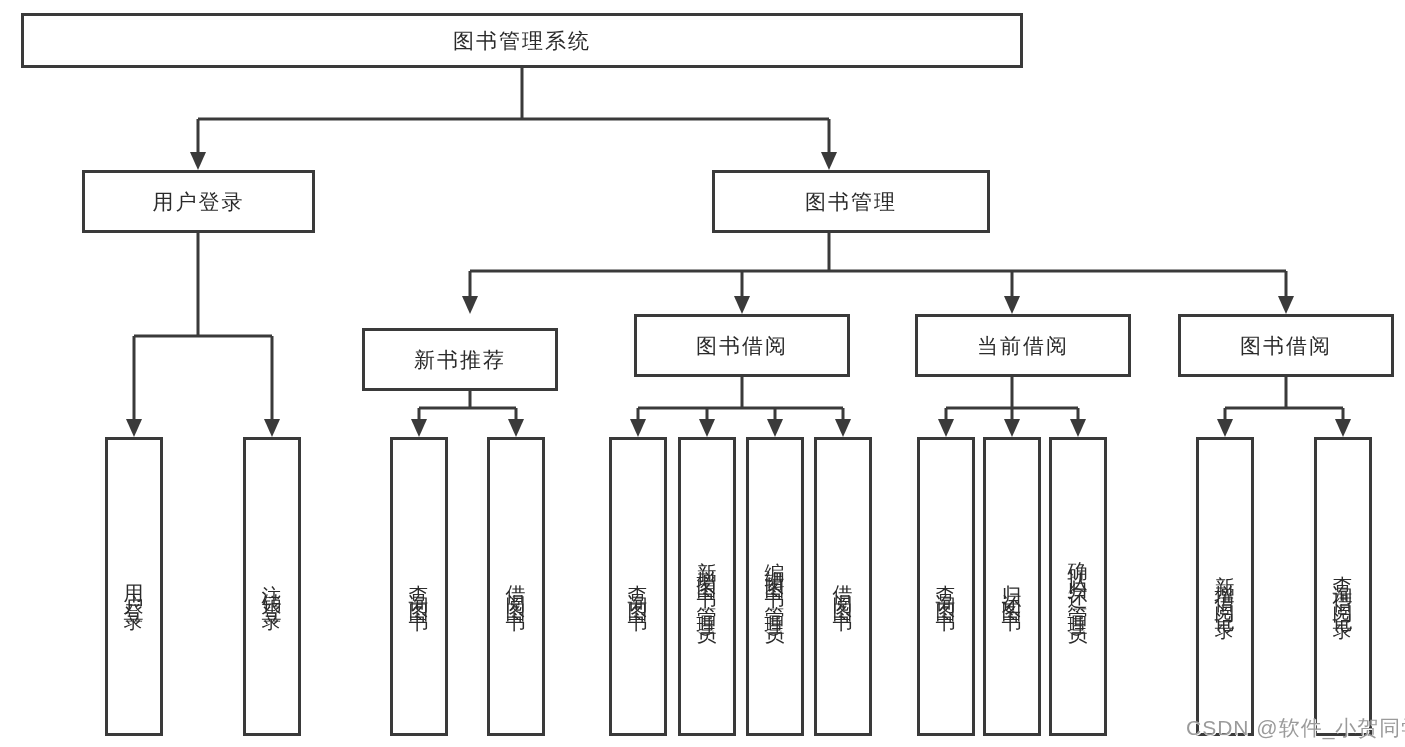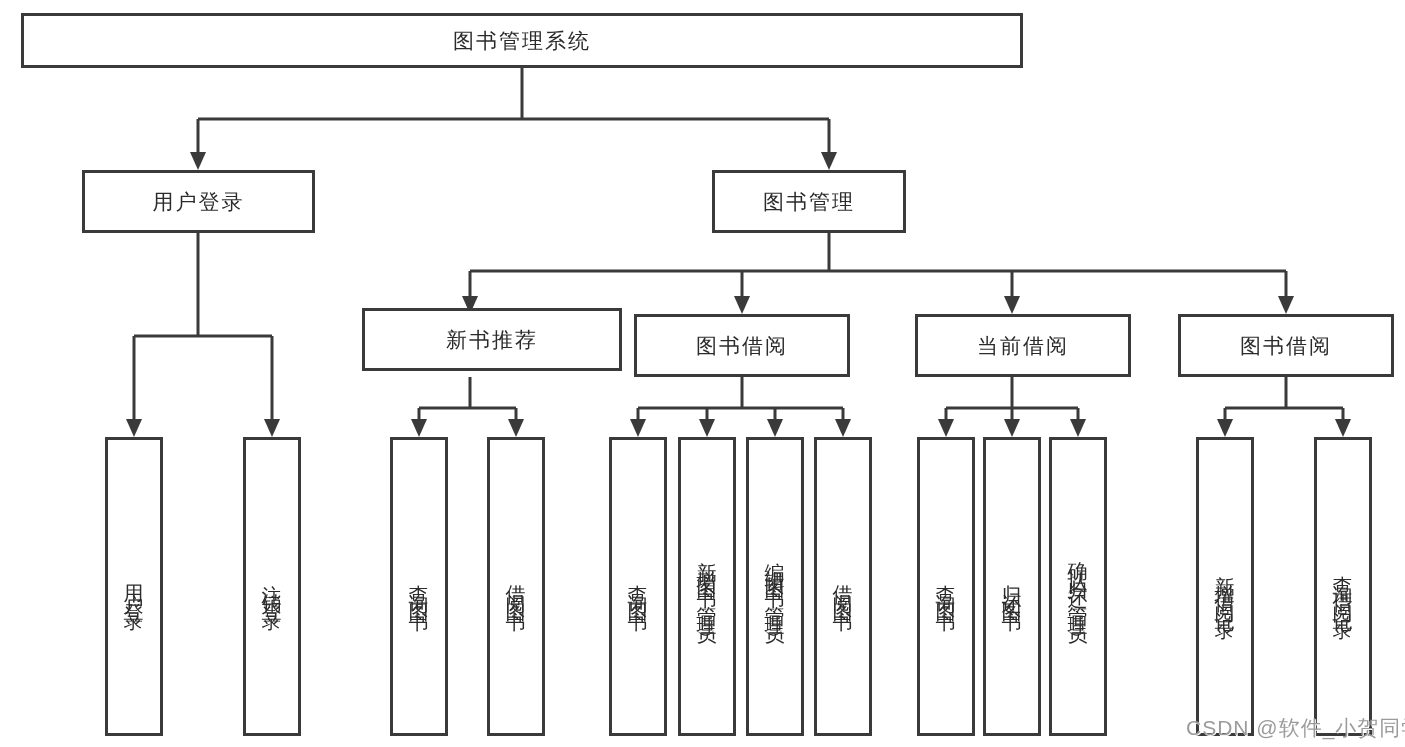--- a/index.html
+++ b/index.html
@@ -88,23 +88,23 @@
       <polygon points="1004,419 1020,419 1012,437"></polygon>
       <polygon points="1070,419 1086,419 1078,437"></polygon>
       <polygon points="1217,419 1233,419 1225,437"></polygon>
       <polygon points="1335,419 1351,419 1343,437"></polygon>
     </g>
   </svg>
 
   <div class="node" style="left:21px;top:13px;width:1002px;height:55px;">图书管理系统</div>
 
   <div class="node" style="left:82px;top:170px;width:233px;height:63px;">用户登录</div>
-  <div class="node" style="left:712px;top:170px;width:194px;height:63px;">图书管理</div>
+  <div class="node" style="left:712px;top:170px;width:278px;height:63px;">图书管理</div>
 
-  <div class="node" style="left:362px;top:308px;width:260px;height:63px;">新书推荐</div>
+  <div class="node" style="left:362px;top:328px;width:196px;height:63px;">新书推荐</div>
   <div class="node" style="left:634px;top:314px;width:216px;height:63px;">图书借阅</div>
   <div class="node" style="left:904px;top:314px;width:216px;height:63px;margin-left:11px;">当前借阅</div>
   <div class="node" style="left:1178px;top:314px;width:216px;height:63px;">图书借阅</div>
 
   <div class="leaf" style="left:105px;">用户登录</div>
   <div class="leaf" style="left:243px;">注销登录</div>
 
   <div class="leaf" style="left:390px;">查询图书</div>
   <div class="leaf" style="left:487px;">借阅图书</div>
 

